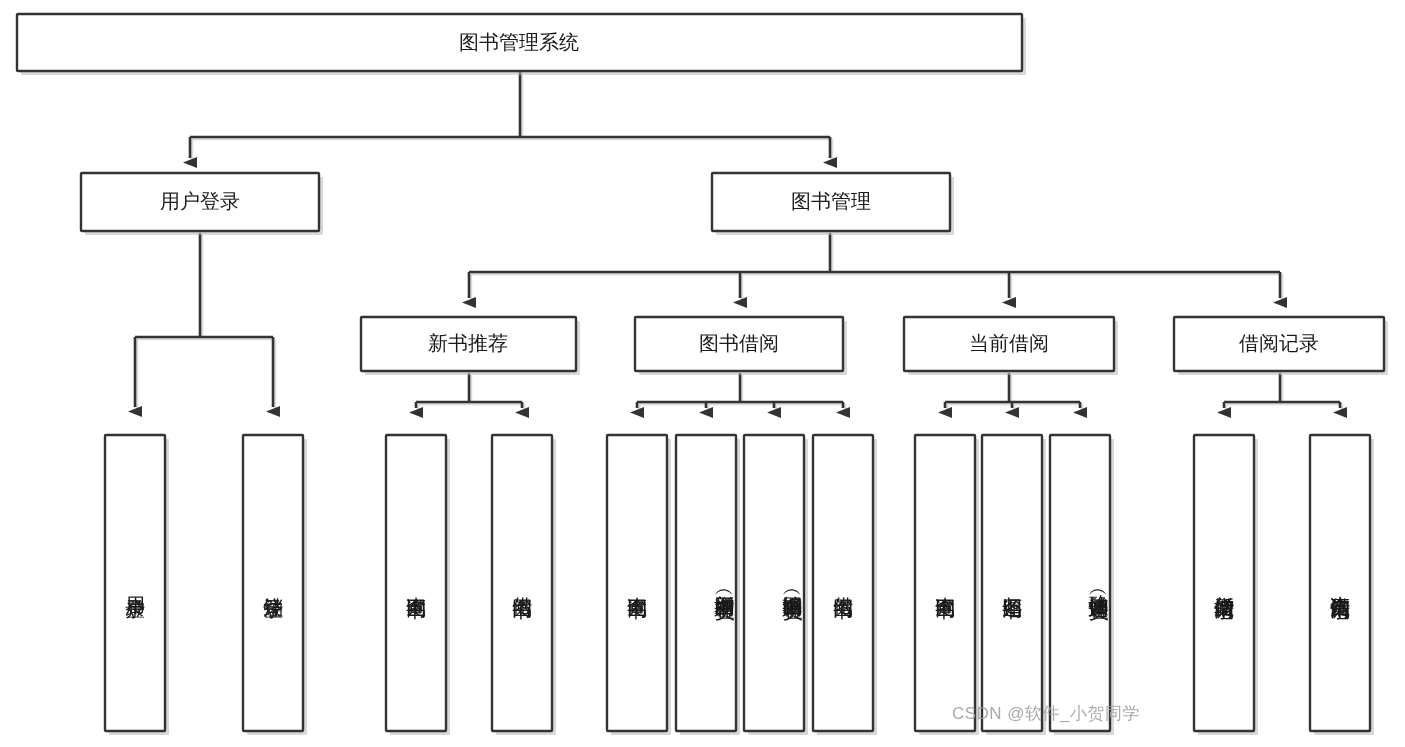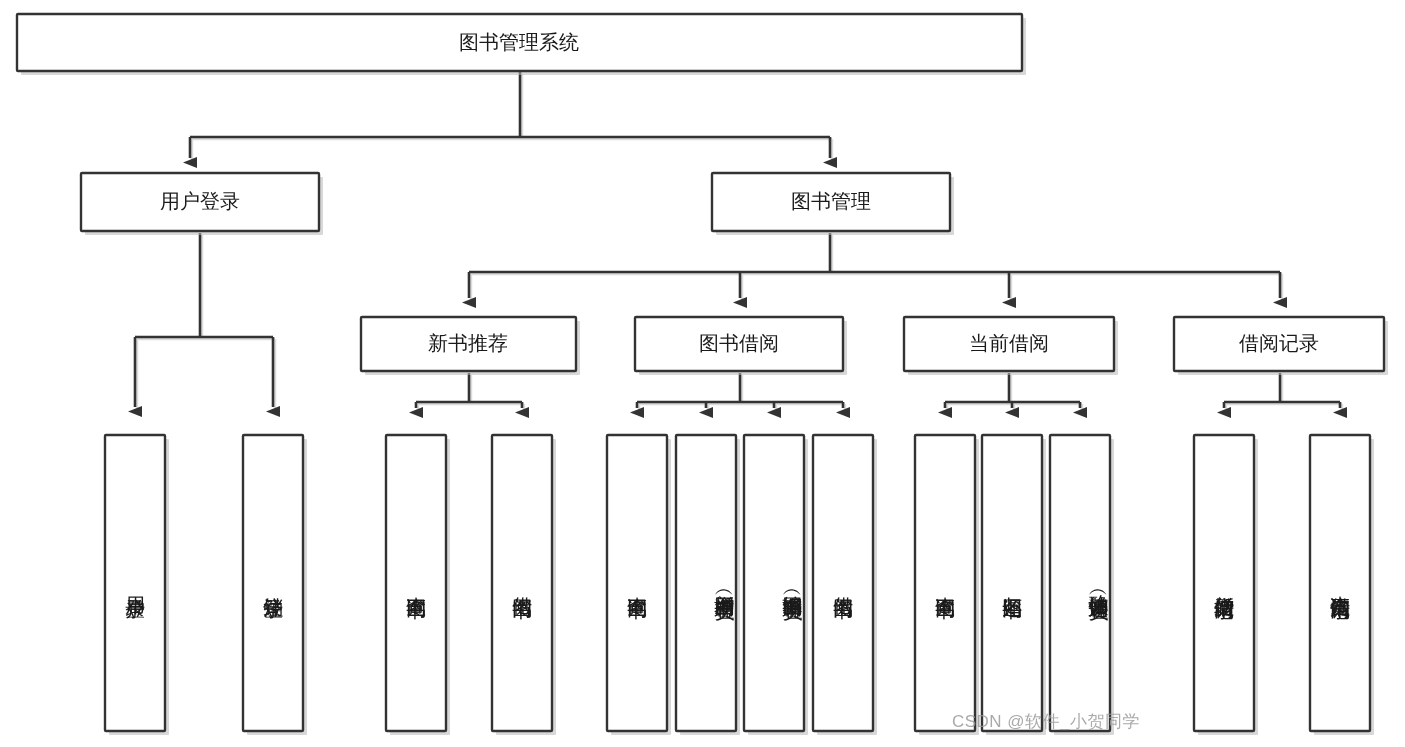--- a/index.html
+++ b/index.html
@@ -24,21 +24,21 @@
     position:absolute;
     display:flex;align-items:center;justify-content:center;
     writing-mode:vertical-rl;text-orientation:upright;
     font-family:"Liberation Sans","DejaVu Sans",sans-serif;
     font-size:20px;line-height:1.18;color:#1a1a1a;
     letter-spacing:1px;
     white-space:nowrap;
     pointer-events:none;
   }
   .watermark{
-    position:absolute;right:8px;bottom:14px;
+    position:absolute;right:8px;bottom:22px;
     font-family:"Liberation Sans","DejaVu Sans",sans-serif;
     font-size:17px;color:#9b9b9b;opacity:.85;
     white-space:nowrap;letter-spacing:.5px;
   }
 </style>
 </head>
 <body>
 
 <div id="diagram-root">
 

